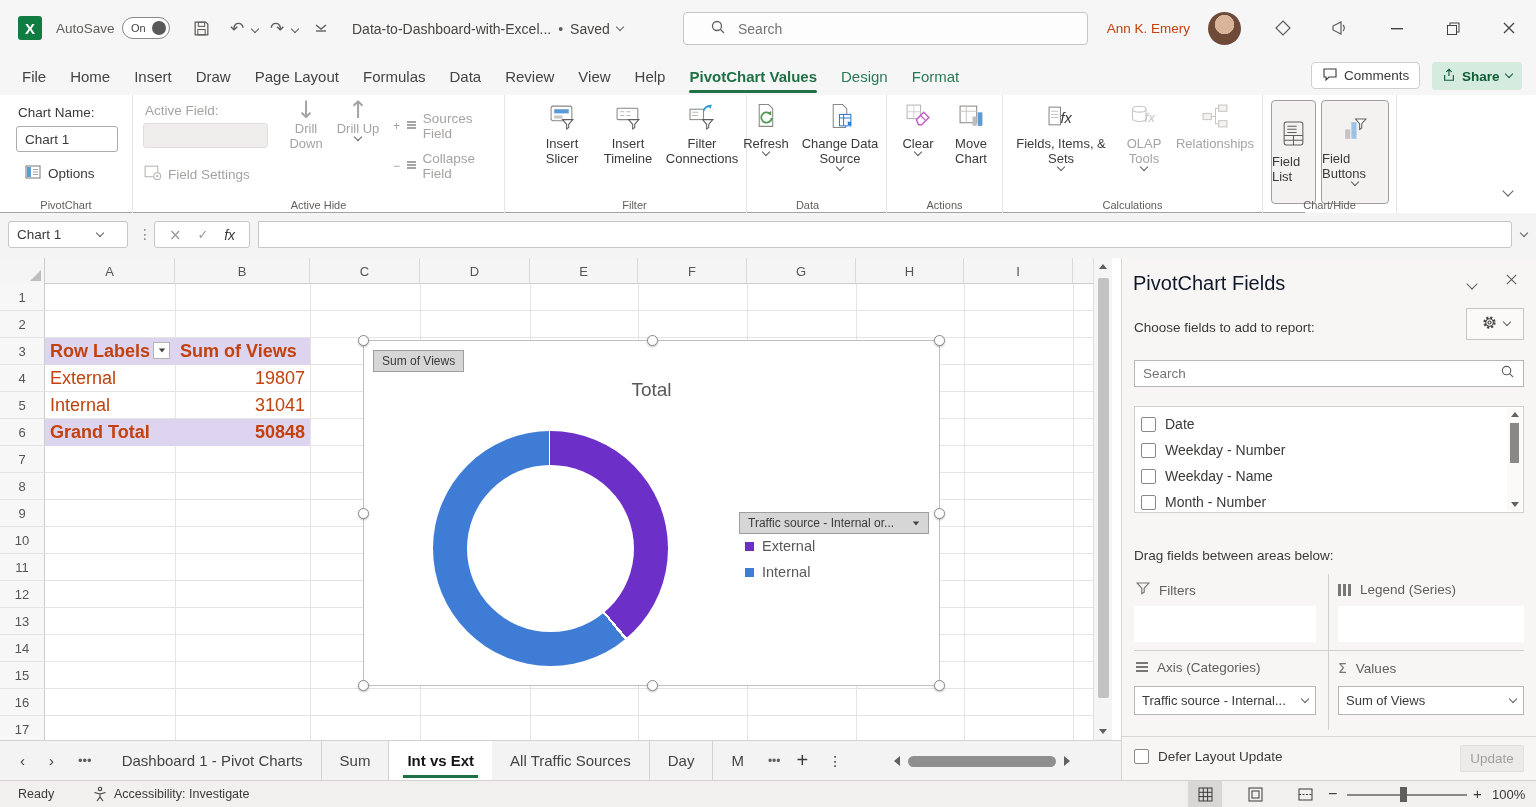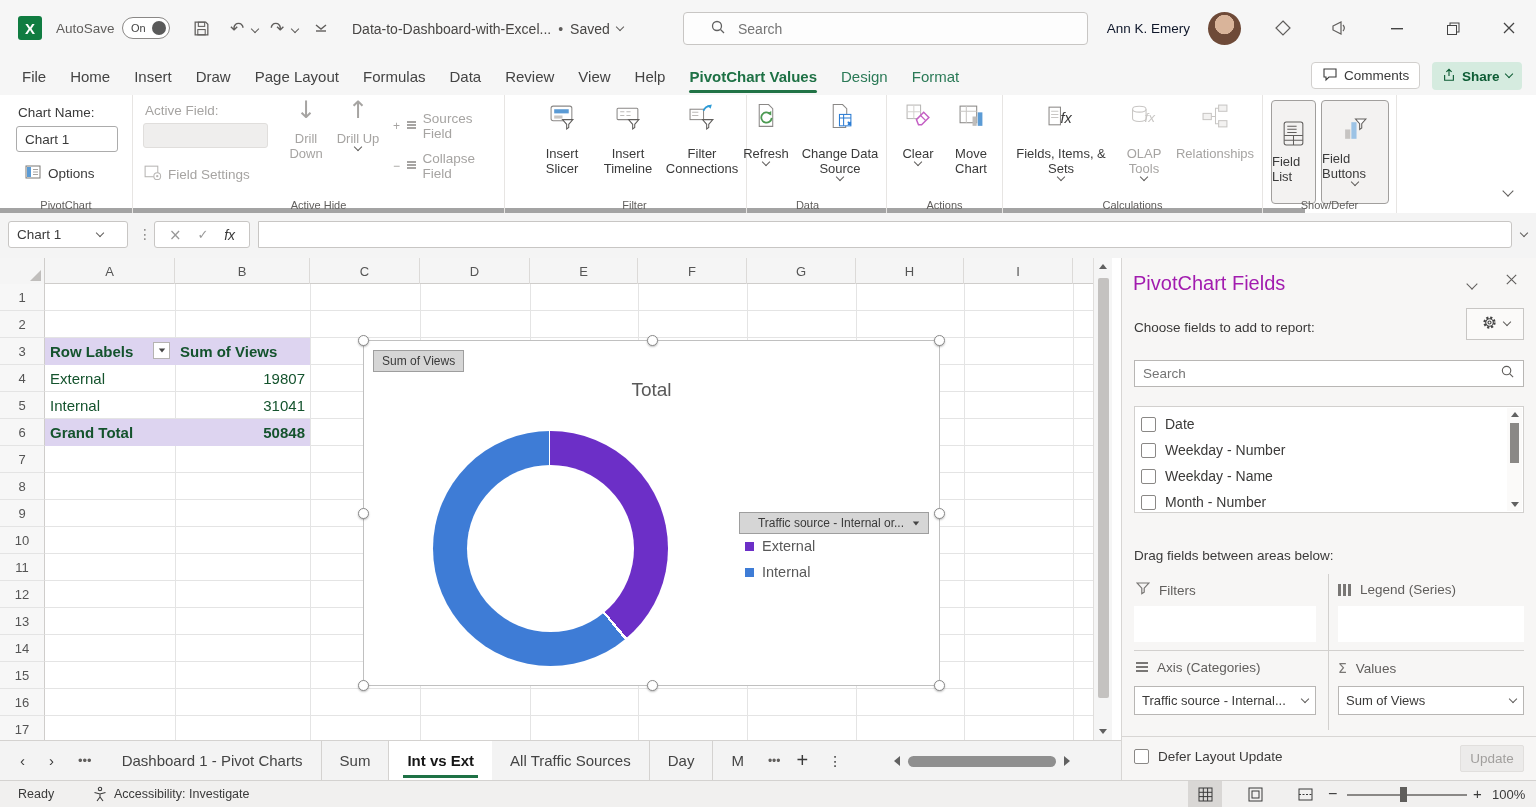--- a/index.html
+++ b/index.html
@@ -18,58 +18,58 @@
 
 #titlebar{position:absolute;left:0;top:0;width:1536px;height:57px;background:#F6F6F6}
 #logo{position:absolute;left:18px;top:16px;width:24px;height:24px;background:#107C41;border-radius:3px;color:#fff;font-weight:bold;font-size:15px;display:flex;align-items:center;justify-content:center}
 #autosave{position:absolute;left:56px;top:21px;font-size:13.5px;color:#605E5C}
 #astoggle{position:absolute;left:122px;top:17px;width:48px;height:22px;border:1px solid #8A8886;border-radius:11px;display:flex;align-items:center;background:#fff}
 #astoggle .on{font-size:11px;color:#444;margin-left:8px}
 #astoggle .knob{width:14px;height:14px;border-radius:50%;background:#5A5A5A;position:absolute;right:3px}
 #doctitle{position:absolute;left:352px;top:0;height:57px;display:flex;align-items:center;gap:7px;font-size:14px;color:#484644}
 #q1{position:absolute;left:683px;top:12px;width:405px;height:33px;border:1px solid #C8C6C4;border-radius:4px;background:#FDFDFD;display:flex;align-items:center;padding-left:26px;gap:12px}
 #q1 input{border:none;background:transparent;font-size:14px;color:#616161;width:300px}
-#uname{position:absolute;left:1090px;top:0;height:57px;width:100px;display:flex;align-items:center;justify-content:flex-end;font-size:13.5px;color:#0f172a}
+#uname{position:absolute;left:1090px;top:0;height:57px;width:100px;display:flex;align-items:center;justify-content:flex-end;font-size:13.5px;color:#c2410c}
 #avatar{position:absolute;left:1208px;top:12px;width:33px;height:33px;border-radius:50%;background:radial-gradient(circle at 50% 38%,#d9b49a 0 36%,#6e4a38 38% 100%)}
 .tbico{position:absolute;top:17px;width:22px;height:22px;display:flex;align-items:center;justify-content:center;color:#605E5C}
 
 #tabsrow{position:absolute;left:0;top:57px;width:1536px;height:38px;background:#F6F6F6}
 #tabsrow .tabs{position:absolute;left:10px;top:0;height:38px;display:flex}
 .rtab{padding:0 12px;height:38px;display:flex;align-items:center;font-size:15px;color:#444;position:relative}
 .rtab.ctx{color:#2B7A57}
 .rtab.active{color:#1E7145;font-weight:bold}
 .rtab.active::after{content:"";position:absolute;left:12px;right:12px;bottom:2px;height:3px;background:#217346;border-radius:2px}
 #commentsbtn{position:absolute;left:1311px;top:5px;height:27px;padding:0 10px;border:1px solid #D1CFCD;border-radius:4px;background:#fff;display:flex;align-items:center;gap:6px;font-size:13.5px;color:#3A3A3A}
 #sharebtn{position:absolute;left:1432px;top:5px;height:28px;padding:0 10px;border-radius:4px;background:#D5EBDF;display:flex;align-items:center;gap:6px;font-size:13.5px;color:#0D5C34;font-weight:bold}
 
-#ribbon{position:absolute;left:0;top:95px;width:1305px;height:118px;background:#fff;border-bottom:5px solid #a3a3a3}
+#ribbon{position:absolute;left:0;top:95px;width:1305px;height:118px;background:#fff;border-bottom:1px solid #a3a3a3}
 .rgroup{position:absolute;top:0;height:118px;border-right:1px solid #E7E5E3}
 .glabel{position:absolute;bottom:2px;left:0;right:0;text-align:center;font-size:11px;color:#605E5C}
 .rbtn{position:absolute;display:flex;flex-direction:column;align-items:center;font-size:13px;color:#3A3A3A;text-align:center;line-height:15px}
-.rbtn .lbl{margin-top:13px}
+.rbtn .lbl{margin-top:3px}
 .dis,.dis *{color:#A6A4A2!important}
 .lines3{display:inline-block;width:9px;height:1.5px;background:#A6A4A2;box-shadow:0 3px 0 #A6A4A2,0 6px 0 #A6A4A2;position:relative;top:-4px}
 .togglebox{position:absolute;top:5px;height:104px;border:1px solid #A19F9D;border-radius:4px;background:#F3F2F1;display:flex;flex-direction:column;align-items:center;justify-content:center;font-size:13px;color:#3A3A3A;line-height:15px}
 
 #fbar{position:absolute;left:0;top:213px;width:1536px;height:45px;background:#F4F4F4}
 #namebox{position:absolute;left:8px;top:8px;width:120px;height:27px;background:#fff;border:1px solid #C8C6C4;border-radius:3px;display:flex;align-items:center;padding:0 8px}
 #namebox input{border:none;width:80px;font-size:13.5px;color:#3A3A3A}
 #fxbox{position:absolute;left:154px;top:8px;width:96px;height:27px;background:#fff;border:1px solid #C8C6C4;border-radius:3px;display:flex;align-items:center;justify-content:space-around;padding:0 6px}
 #finput{position:absolute;left:258px;top:8px;width:1254px;height:27px;background:#fff;border:1px solid #C8C6C4;border-radius:3px;border-top-left-radius:0;border-bottom-left-radius:0}
 #finput input{width:100%;height:100%;border:none;background:transparent}
 
 #grid{position:absolute;left:0;top:258px;width:1121px;height:482px;background:#fff;overflow:hidden}
 #colhead{position:absolute;left:0;top:0;width:1093px;height:26px;background:#F5F5F5;border-bottom:1px solid #CFCDCB}
 .ch{position:absolute;top:0;height:26px;display:flex;align-items:center;justify-content:center;font-size:13px;color:#555;border-right:1px solid #DCDAD8}
 #corner{position:absolute;left:0;top:0;width:45px;height:26px;background:#F5F5F5;border-right:1px solid #CFCDCB}
 #corner::after{content:"";position:absolute;right:3px;bottom:3px;border-left:11px solid transparent;border-bottom:11px solid #C0BEBC}
 .rh{position:absolute;left:0;width:45px;height:27px;background:#F7F7F7;border-right:1px solid #CFCDCB;border-bottom:1px solid #E4E4E4;display:flex;align-items:center;justify-content:center;font-size:13px;color:#555}
 #hl{position:absolute;left:45px;top:26px;width:1048px;height:456px;background:repeating-linear-gradient(to bottom,transparent 0 26px,#E4E4E4 26px 27px)}
 .vl{position:absolute;top:26px;height:456px;width:1px;background:#E4E4E4}
-.cell{position:absolute;height:27px;font-size:15px;color:#14532d;display:flex;align-items:center;padding:0 5px}
+.cell{position:absolute;height:27px;font-size:18px;color:#c2410c;display:flex;align-items:center;padding:0 5px}
 .lav{background:#DDD4F0;font-weight:bold}
 .num{justify-content:flex-end}
 #flt{position:absolute;left:153px;top:84px;width:17px;height:17px;background:#fff;border:1px solid #B5B3B1;display:flex;align-items:center;justify-content:center}
 
 #chart{position:absolute;left:363px;top:82px;width:577px;height:346px;background:#fff;border:1px solid #C0C0C0;z-index:5}
 .handle{position:absolute;width:11px;height:11px;border-radius:50%;background:#fff;border:1px solid #8A8A8A;box-shadow:0 1px 2px rgba(0,0,0,.25)}
 .fieldbtn{position:absolute;height:22px;background:#D6D6D6;border:1px solid #9E9E9E;display:flex;align-items:center;font-size:12px;color:#3A3A3A;padding:0 8px;gap:8px}
 #ctitle{position:absolute;left:0;right:0;top:38px;text-align:center;font-size:19px;color:#595959}
 #donut{position:absolute;left:69px;top:90px;width:235px;height:235px;border-radius:50%}
 #hole{position:absolute;left:103px;top:124px;width:167px;height:167px;border-radius:50%;background:#fff}
@@ -88,21 +88,21 @@
 #hthumb{width:148px;height:11px;border-radius:6px;background:#8F8F8F;margin:0 8px}
 
 #statusbar{position:absolute;left:0;top:780px;width:1536px;height:27px;background:#F1F0EF;border-top:1px solid #D4D2D0;font-size:12.5px;color:#3A3A3A}
 .sbico{position:absolute;top:0;height:26px;display:flex;align-items:center;justify-content:center}
 .viewbtn{width:34px}
 .viewbtn.sel{background:#D9D7D5}
 #ztrack{position:absolute;left:1347px;top:13px;width:120px;height:2px;background:#8A8886}
 #zthumb{position:absolute;left:1400px;top:6px;width:7px;height:15px;background:#605E5C}
 
 #panel{position:absolute;left:1121px;top:258px;width:415px;height:522px;background:#F7F6F5;border-left:1px solid #D8D6D4}
-#ptitle{position:absolute;left:11px;top:14px;font-size:20px;color:#a21caf}
+#ptitle{position:absolute;left:11px;top:14px;font-size:20px;color:#0f172a}
 #psub{position:absolute;left:12px;top:62px;font-size:13.5px;color:#3B3A39}
 #gearbtn{position:absolute;left:344px;top:50px;width:58px;height:32px;background:#FBFAF9;border:1px solid #C8C6C4;display:flex;align-items:center;justify-content:center;gap:6px}
 #psearch{position:absolute;left:12px;top:102px;width:390px;height:27px;background:#fff;border:1px solid #B8B6B4;display:flex;align-items:center;padding:0 8px}
 #psearch input{border:none;flex:1;font-size:13.5px;color:#767676;background:transparent}
 #flist{position:absolute;left:12px;top:148px;width:390px;height:107px;background:#fff;border:1px solid #D2D0CE}
 .fitem{position:absolute;left:6px;height:26px;display:flex;align-items:center;gap:9px;font-size:14px;color:#3B3A39}
 .cb{width:15px;height:15px;border:1px solid #8A8886;border-radius:2px;background:#fff}
 #lsb{position:absolute;right:1px;top:1px;width:15px;height:103px;background:#FBFAF9}
 #lsbthumb{position:absolute;left:3px;top:15px;width:9px;height:40px;background:#8A8886}
 #draghint{position:absolute;left:12px;top:290px;font-size:13.5px;color:#3B3A39}
@@ -397,21 +397,21 @@
     </div>
     <div class="togglebox" style="left:58px;width:68px">
       <span><svg width="27" height="27" viewBox="0 0 26 26">
             <rect x="3" y="12" width="5" height="9" fill="#C6C4C2"></rect>
             <rect x="9" y="5" width="5" height="16" fill="#9CC3E5"></rect>
             <path d="M13 2 h10 l-4 4.5 v4 l-2 1.5 v-5.5 z" fill="#fff" stroke="#605E5C"></path>
           </svg></span>
       <span class="lbl" style="margin-top:4px">Field Buttons</span>
       <span class="cv"></span>
     </div>
-    <div class="glabel">Show/Defer</div>
+    <div class="glabel">Chart/Hide</div>
   </div>
 
   <span class="cv" style="position:absolute;left:1504px;top:92px;width:8px;height:8px"></span>
 </div>
 
 <div id="fbar">
   <div id="namebox">
     <input value="Chart 1" style="">
     <span class="cv"></span>
   </div>
@@ -479,21 +479,21 @@
   <div class="cell lav" style="left:45px;top:161px;width:130px">Grand Total</div>
   <div class="cell lav num" style="left:175px;top:161px;width:135px">50848</div>
 
   <div id="chart">
     <div class="fieldbtn" style="left:9px;top:9px">
         <span>Sum of Views</span>
       </div>
     <div id="ctitle">Total</div>
     <div id="donut" style="background: conic-gradient(rgb(108, 47, 199) 0deg, rgb(108, 47, 199) 139.432deg, rgb(255, 255, 255) 139.432deg, rgb(255, 255, 255) 140.832deg, rgb(62, 124, 214) 140.832deg, rgb(62, 124, 214) 359.2deg, rgb(255, 255, 255) 359.2deg, rgb(255, 255, 255) 360deg);"></div>
     <div id="hole"></div>
-    <div class="fieldbtn" style="left:375px;top:171px;width:190px;justify-content:flex-end">
+    <div class="fieldbtn" style="left:375px;top:171px;width:190px;justify-content:space-between">
       <span>Traffic source - Internal or...</span>
       <span class="td" style="transform:scale(.8)"></span>
     </div>
     <div class="litem" style="left:381px;top:197px">
       <span class="sq" style="background: rgb(108, 47, 199);"></span>
       <span>External</span>
     </div>
     <div class="litem" style="left:381px;top:223px">
       <span class="sq" style="background: rgb(62, 124, 214);"></span>
       <span>Internal</span>

